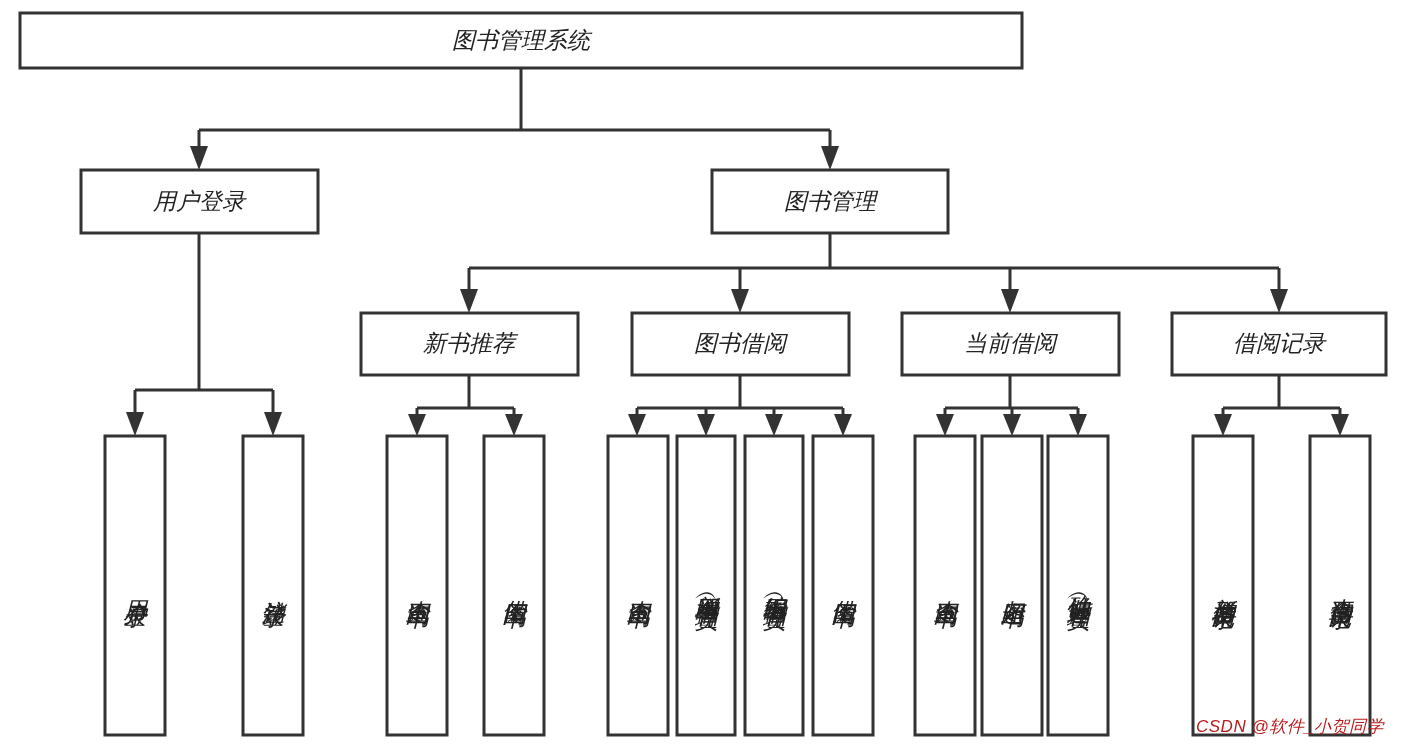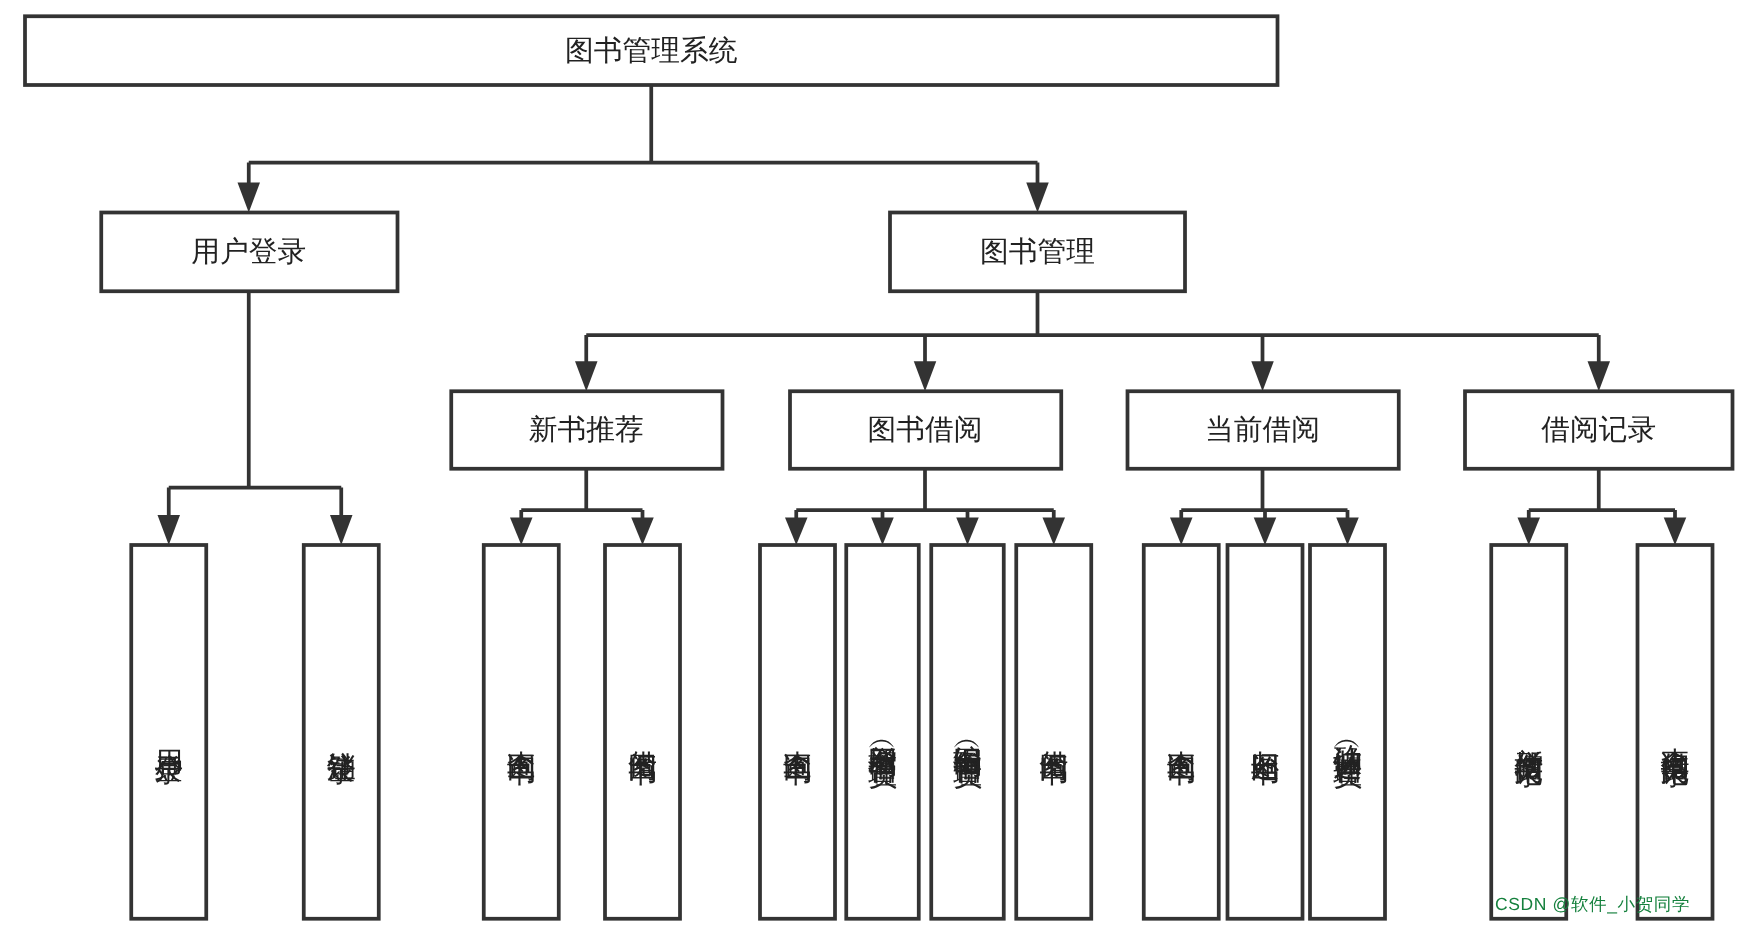--- a/index.html
+++ b/index.html
@@ -10,20 +10,21 @@
   }
   body {
     font-family: "Liberation Sans", "DejaVu Sans", sans-serif;
   }
   #diagram-root {
     position: relative;
     width: 1405px;
     height: 747px;
     background: #ffffff;
     overflow: hidden;
+    font-style: italic;
   }
   svg.diagram-canvas {
     position: absolute;
     left: 0;
     top: 0;
     width: 1405px;
     height: 747px;
     display: block;
   }
   .node-box {
@@ -60,22 +61,22 @@
     white-space: nowrap;
     text-align: center;
     display: flex;
     align-items: center;
     justify-content: center;
     pointer-events: none;
   }
   .watermark {
     position: absolute;
     font-family: "Liberation Sans", "DejaVu Sans", sans-serif;
-    font-size: 14px;
-    color: #15803d;
+    font-size: 17px;
+    color: #b91c1c;
     white-space: nowrap;
     letter-spacing: 0.5px;
   }
 </style>
 </head>
 <body>
 
 <div id="diagram-root">
 
   <svg class="diagram-canvas" viewBox="0 0 1405 747" xmlns="http://www.w3.org/2000/svg">

